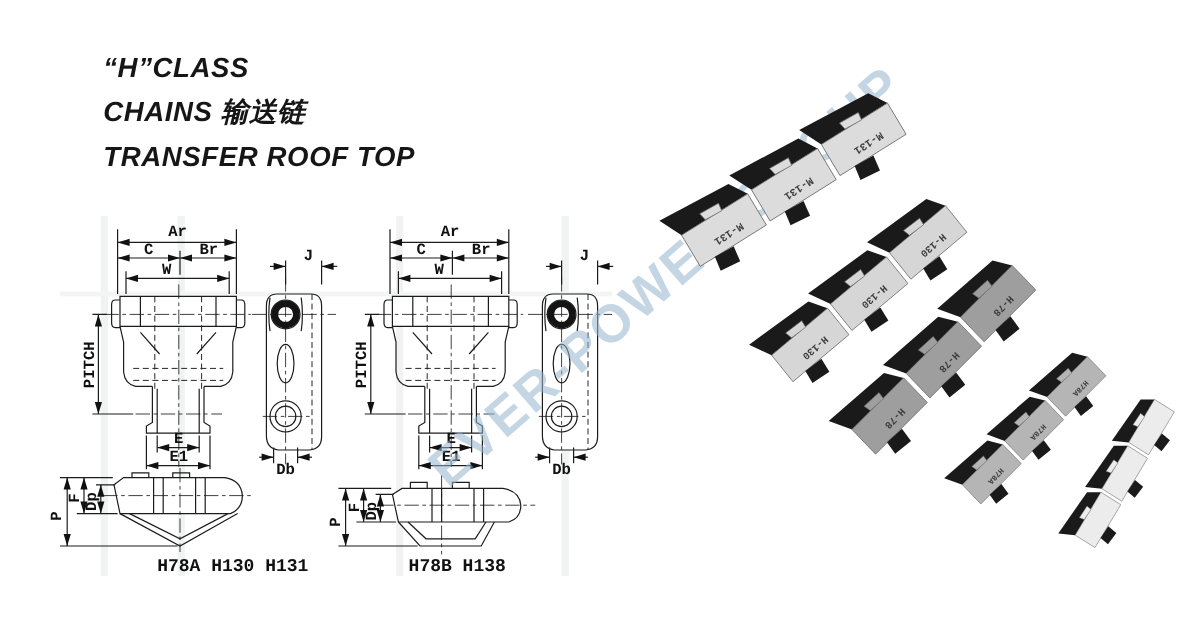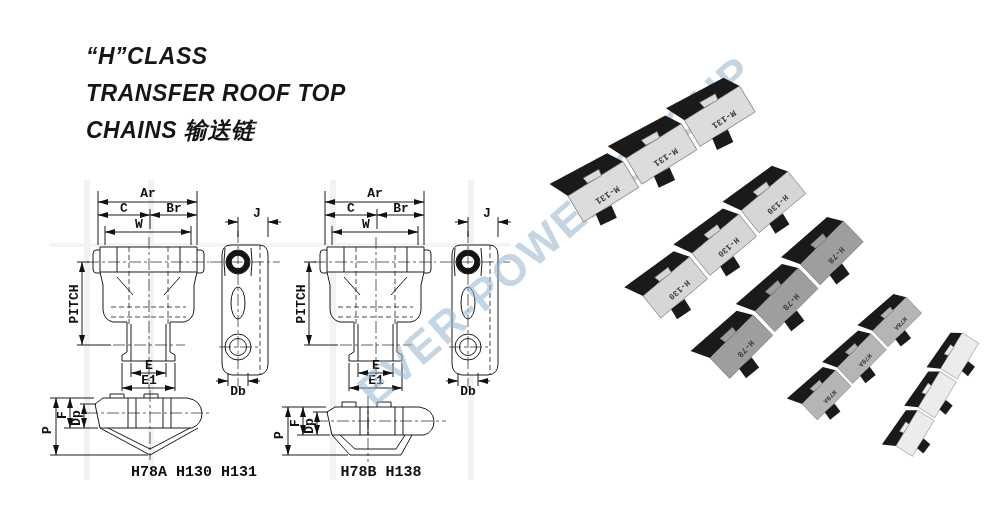--- a/index.html
+++ b/index.html
@@ -37,22 +37,22 @@
 <div id="page">
 
   <div class="band-v" style="left:84px"></div>
   <div class="band-v" style="left:148px"></div>
   <div class="band-v" style="left:330px"></div>
   <div class="band-v" style="left:468px"></div>
   <div class="band-h" style="top:243px"></div>
 
   <div id="title">
     <div>“H”CLASS</div>
+    <div>CHAINS 输送链</div>
     <div>TRANSFER ROOF TOP</div>
-    <div>CHAINS 输送链</div>
   </div>
 
   <svg id="drawings" width="997" height="525" viewBox="0 0 997 525">
     <defs>
       <marker id="ae" markerUnits="userSpaceOnUse" markerWidth="12" markerHeight="8" refX="11" refY="4" orient="auto">
           <path d="M11,4 L1,1 L1,7 Z" fill="#111"></path>
         </marker>
       <marker id="as" markerUnits="userSpaceOnUse" markerWidth="12" markerHeight="8" refX="1" refY="4" orient="auto">
           <path d="M1,4 L11,1 L11,7 Z" fill="#111"></path>
         </marker>

